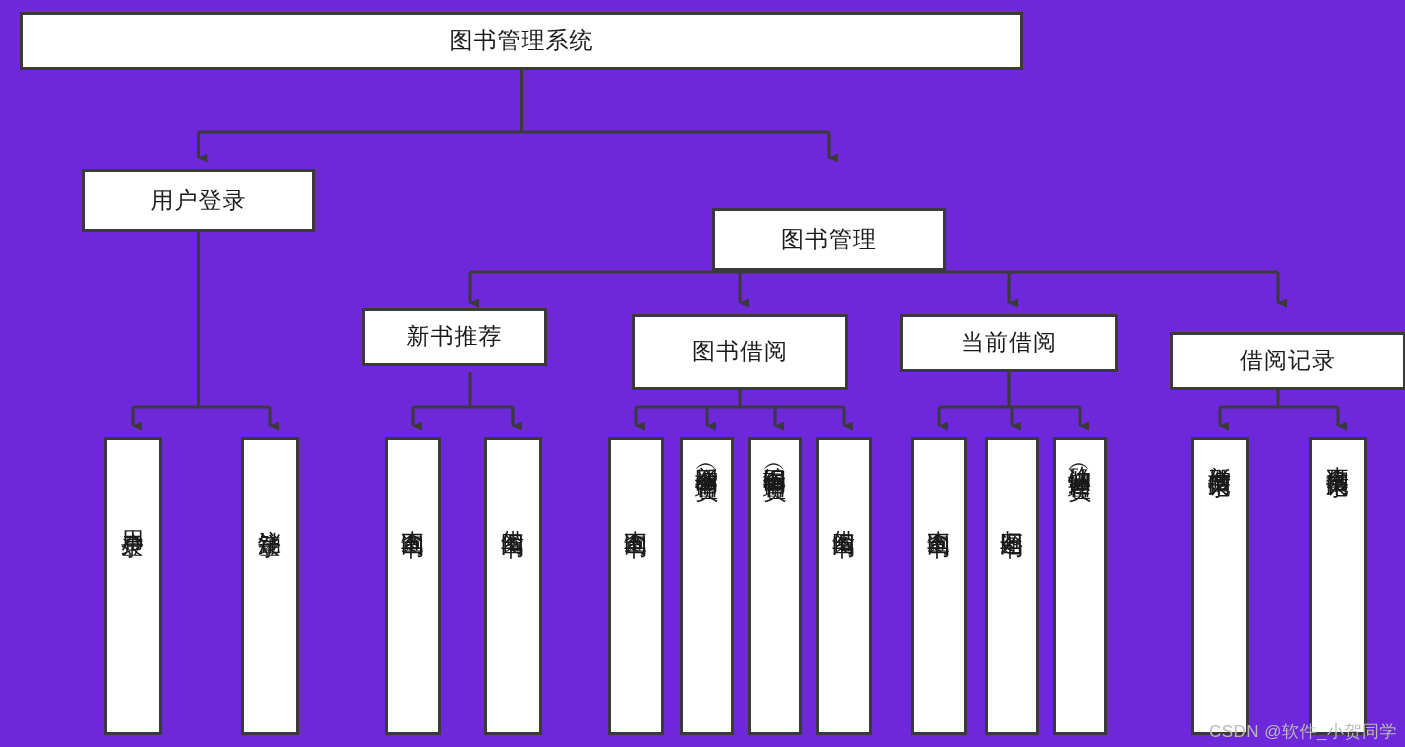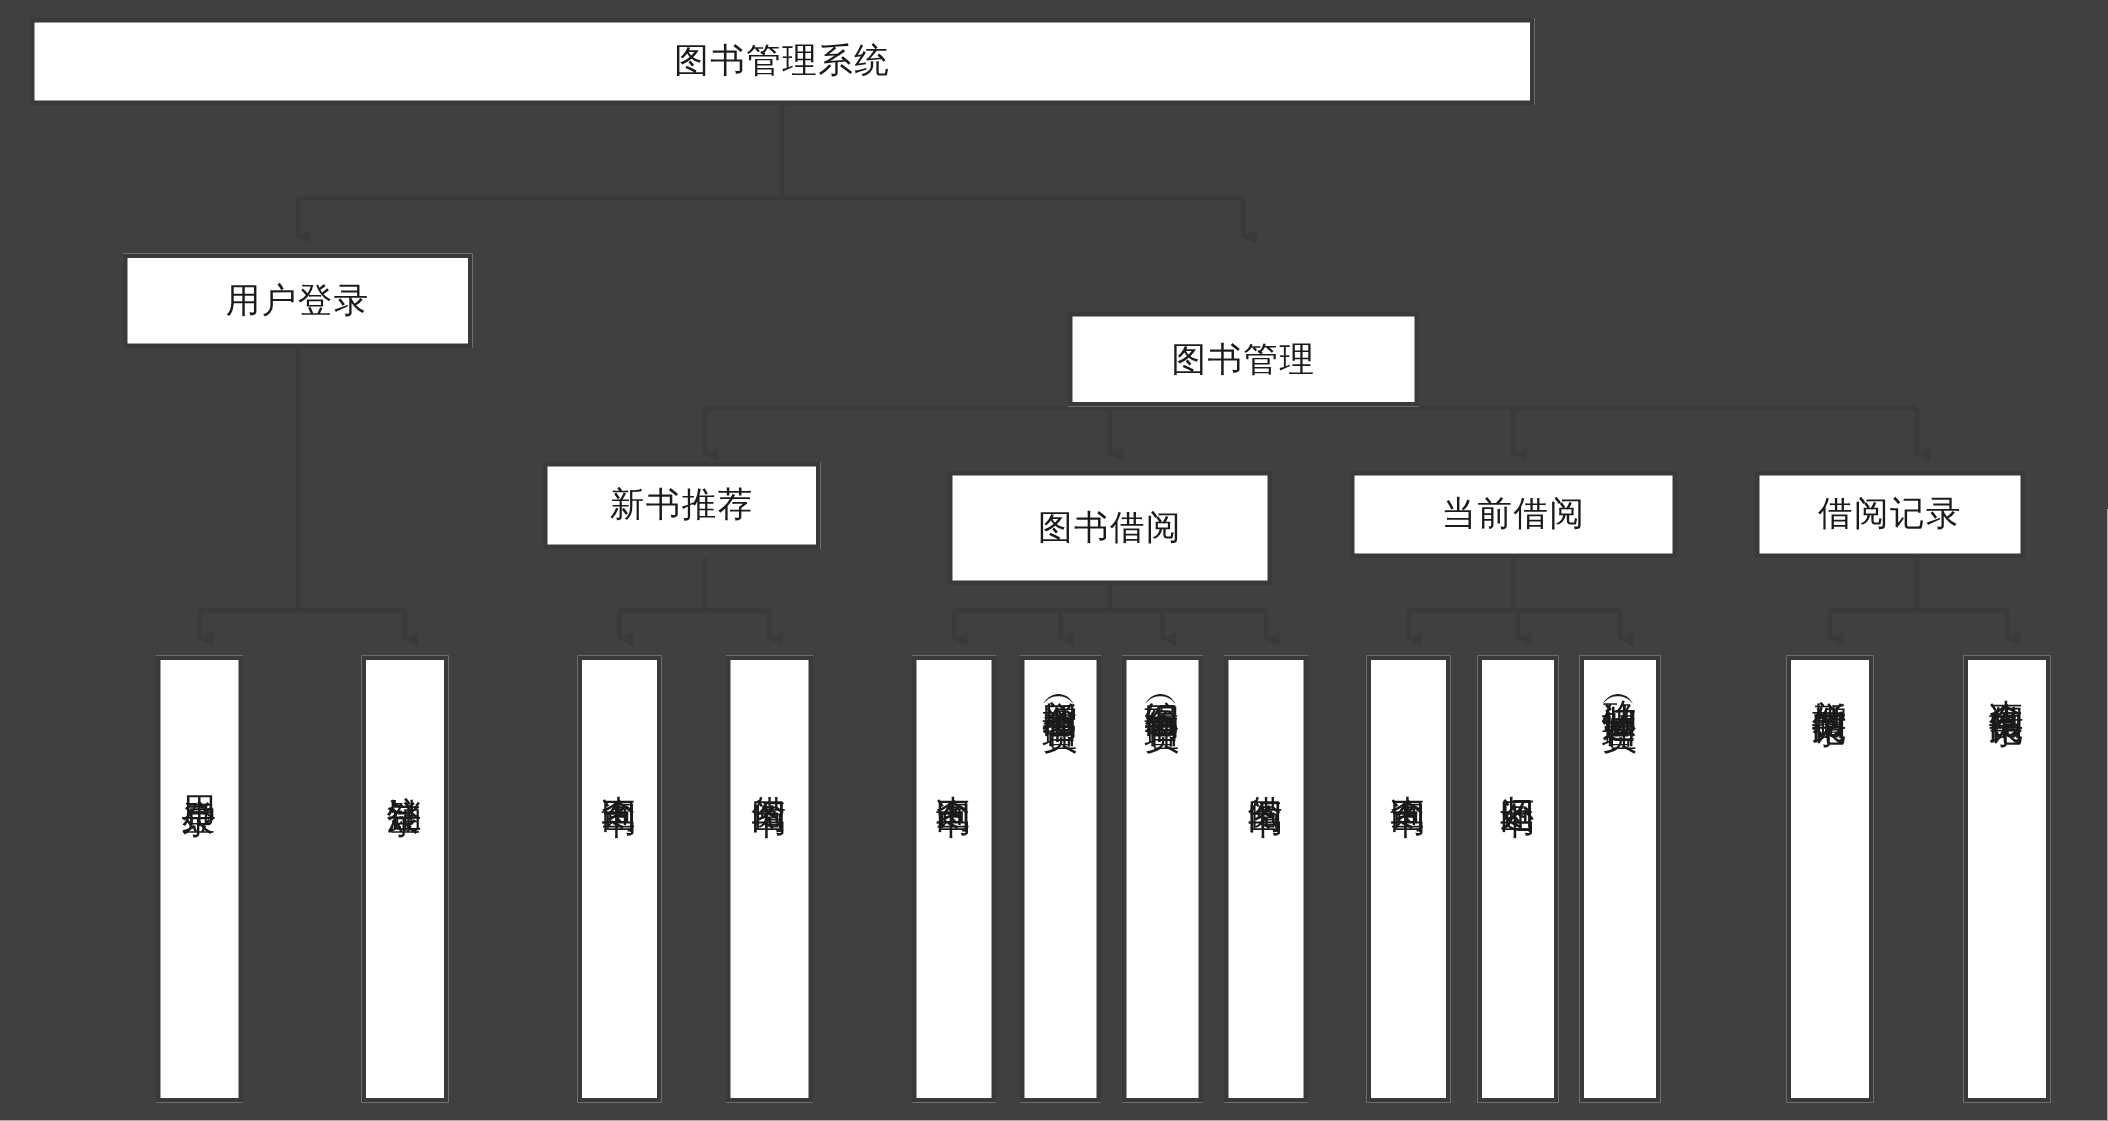--- a/index.html
+++ b/index.html
@@ -7,21 +7,21 @@
     padding: 0;
     background: #ffffff;
   }
   body {
     font-family: "Liberation Sans", "DejaVu Sans", sans-serif;
   }
   #diagram-root {
     position: relative;
     width: 1405px;
     height: 747px;
-    background: #404040;
+    background: #6d28d9;
     overflow: hidden;
   }
   svg#flow-svg {
     position: absolute;
     top: 0;
     left: 0;
     width: 1405px;
     height: 747px;
   }
   .node-box {
@@ -127,21 +127,21 @@
       </div>
       <div class="node-box" style="left: 362px; top: 308px; width: 185px; height: 58px;">
         <span class="node-label-h">新书推荐</span>
       </div>
       <div class="node-box" style="left: 632px; top: 314px; width: 216px; height: 76px;">
         <span class="node-label-h">图书借阅</span>
       </div>
       <div class="node-box" style="left: 900px; top: 314px; width: 218px; height: 58px;">
         <span class="node-label-h">当前借阅</span>
       </div>
-      <div class="node-box" style="left: 1170px; top: 314px; width: 180px; height: 58px;">
+      <div class="node-box" style="left: 1170px; top: 332px; width: 236px; height: 58px;">
         <span class="node-label-h">借阅记录</span>
       </div>
       <div class="node-box leaf mid" style="left: 104px; top: 437px; width: 58px; height: 298px;">
         <span class="node-label-v">用户登录</span>
       </div>
       <div class="node-box leaf mid" style="left: 241px; top: 437px; width: 58px; height: 298px;">
         <span class="node-label-v">注销登录</span>
       </div>
       <div class="node-box leaf mid" style="left: 385px; top: 437px; width: 56px; height: 298px;">
         <span class="node-label-v">查询图书</span>
@@ -171,13 +171,14 @@
         <span class="node-label-v">确认归还（管理员）</span>
       </div>
       <div class="node-box leaf" style="left: 1191px; top: 437px; width: 58px; height: 298px;">
         <span class="node-label-v">新增借阅记录</span>
       </div>
       <div class="node-box leaf" style="left: 1309px; top: 437px; width: 58px; height: 298px;">
         <span class="node-label-v">查询借阅记录</span>
       </div>
     </div>
 
+  <div class="watermark">CSDN @软件_小贺同学</div>
 </div>
 
 </body></html>

